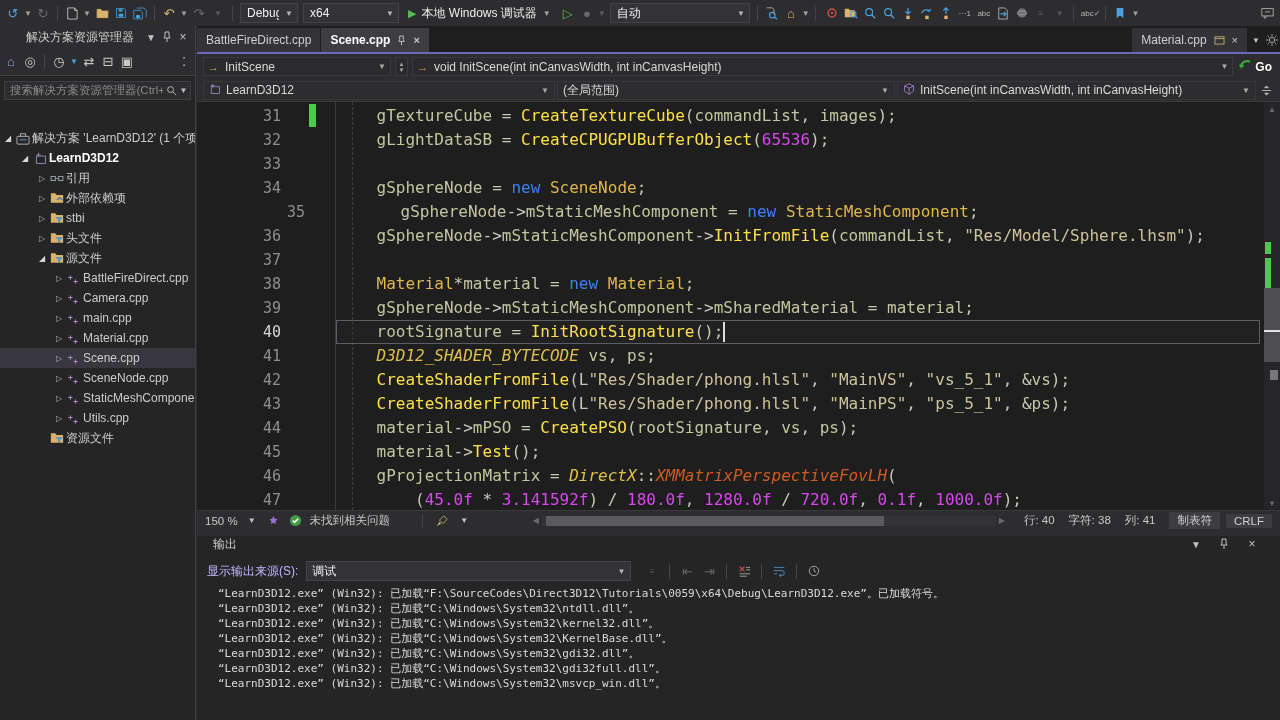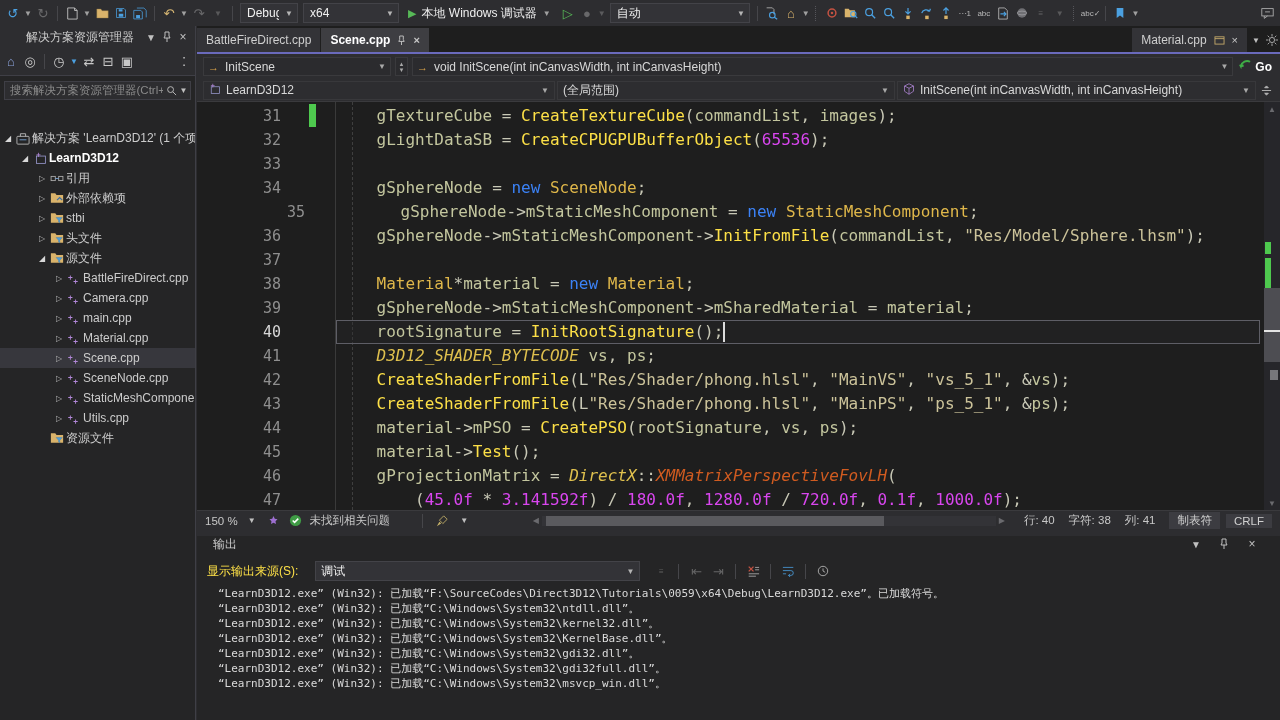--- a/index.html
+++ b/index.html
@@ -102,21 +102,21 @@
   .hscroll { position:relative; width:478px; height:12px; display:flex; align-items:center; }
   .hs-arr { width:12px; color:#6a6a6e; font-size:8px; text-align:center; }
   .hs-track { position:relative; flex:1; height:10px; background:#333337; }
   .hs-thumb { position:absolute; left:4px; top:0; width:338px; height:10px; background:#5a5a5e; }
 
   
   .output { position:absolute; left:197px; top:536px; width:1083px; height:184px; background:#252526; }
   .out-head { position:relative; height:22px; display:flex; padding:0 20px 0 16px; color:#cccccc;gap:12px; }
   .out-head .ttl { flex:1; }
   .out-tools { height:26px; display:flex; align-items:center; padding:0 10px; gap:4px; }
-  .out-label { color:#fde047; margin-right:13px; white-space:nowrap; }
+  .out-label { color:#c4b5fd; margin-right:4px; white-space:nowrap; }
   .out-combo { width:325px; height:20px; background:#333337; border:1px solid #434348; display:flex;
                align-items:center; padding:0 5px; color:#f0f0f0; }
   .out-combo .cval { flex:1; }
   .out-lines { position:absolute; left:0; top:50px; right:0; bottom:0; overflow:hidden; padding-left:21px; }
   .out-line { font-family:"DejaVu Sans Mono",monospace; font-size:11px; line-height:15px; color:#dadada; white-space:nowrap; }
 
   .ic-sep { width:1px; height:14px; background:#46464a; margin:0 5px; }
   .txticon { font-size:8px; color:#b8b8b8; letter-spacing:0; }
 </style>
 </head>

